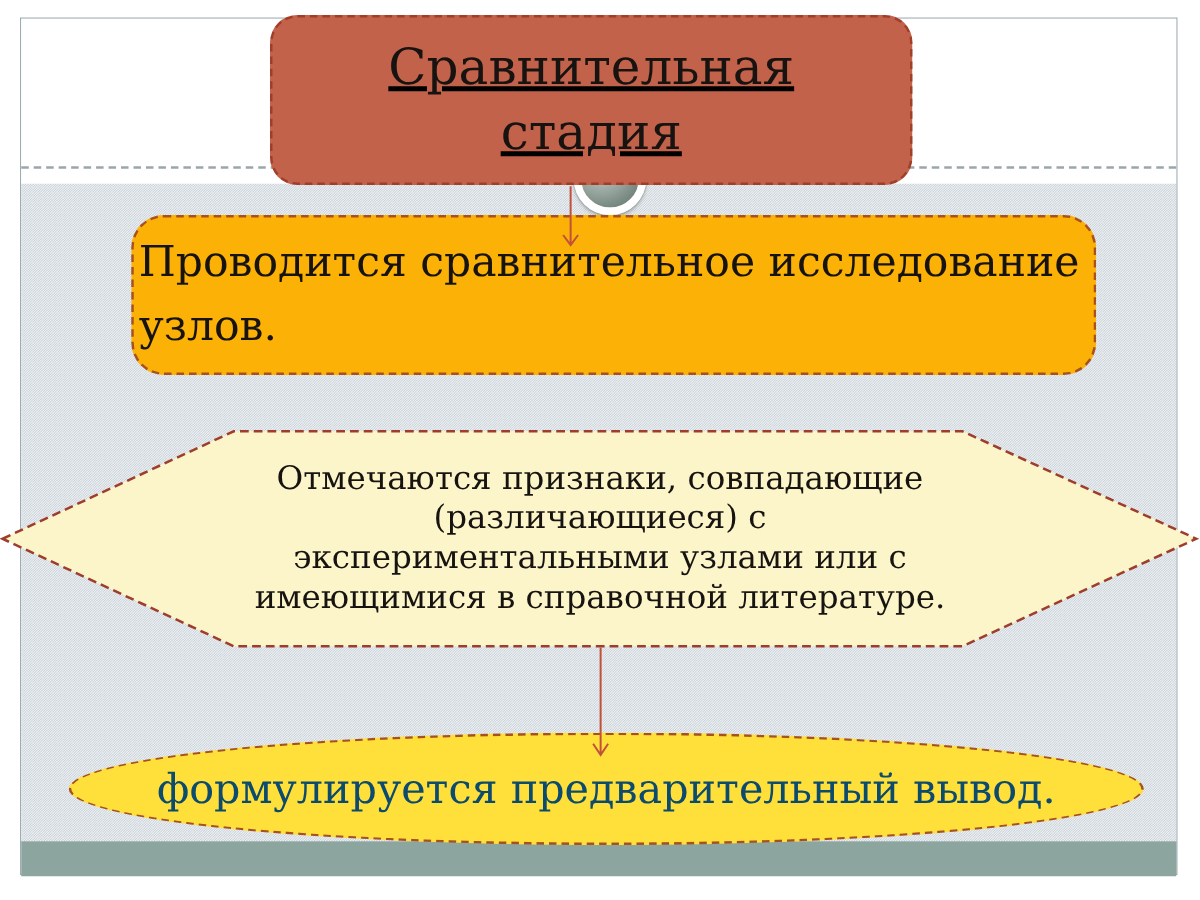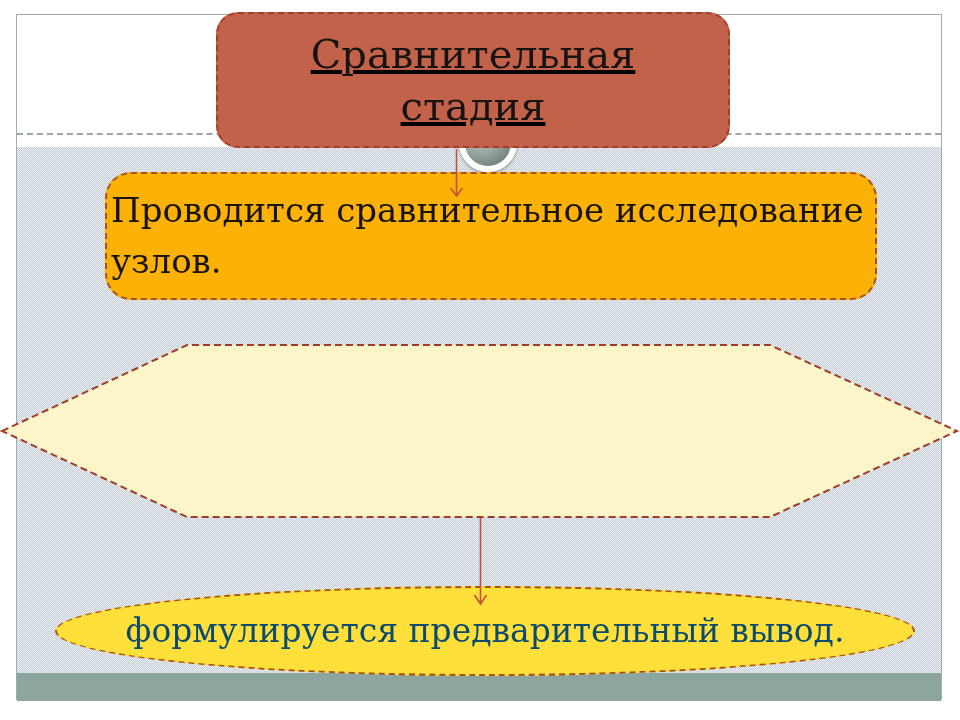--- a/index.html
+++ b/index.html
@@ -108,20 +108,21 @@
 </div>
 
 <div class="process-box">
   <span class="txt">Проводится сравнительное исследование узлов.</span>
 </div>
 
 <div class="hexagon">
   <svg width="960" height="182" viewBox="0 0 960 182">
     <polygon points="2,91 187,5 770,5 957,91 770,177 187,177"></polygon>
   </svg>
+  <div class="txt">Отмечаются признаки, совпадающие (различающиеся) с экспериментальными узлами или с имеющимися в справочной литературе.</div>
 </div>
 
 <div class="conclusion-ellipse">
   <span class="txt">формулируется предварительный вывод.</span>
 </div>
 
 <svg class="arrows" width="960" height="720">
   <path d="M456.5,149 L456.5,195 M450.5,188 L456.5,196 L462.5,188"></path>
   <path d="M480.5,518 L480.5,603 M474.5,595 L480.5,604 L486.5,595"></path>
 </svg>

